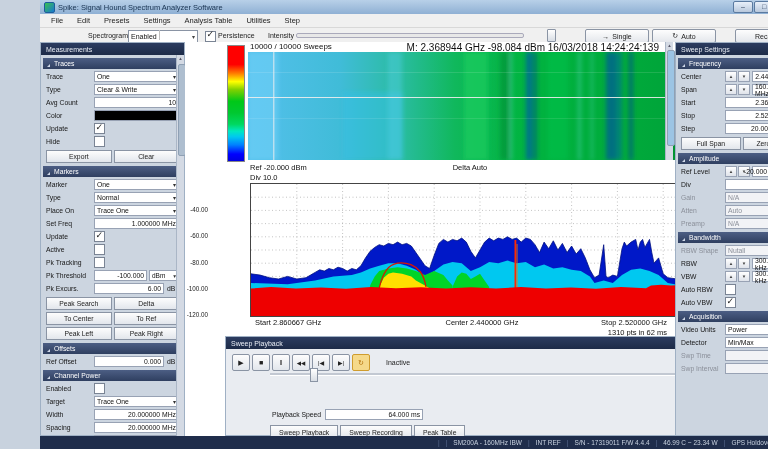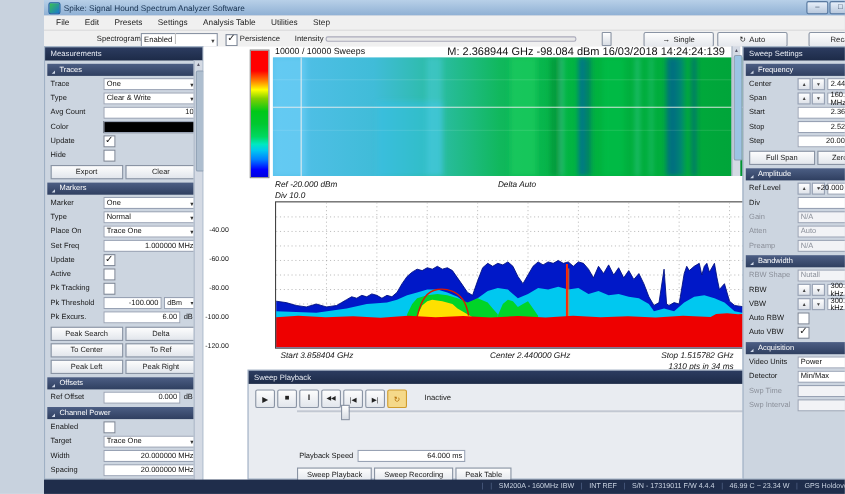--- a/index.html
+++ b/index.html
@@ -45,21 +45,21 @@
   .btn{height:11px;border:1px solid #8a94a4;background:linear-gradient(#fdfdfd,#e2e6ec);font-size:6.8px;color:#222;display:flex;align-items:center;justify-content:center;}
   .btn2{display:grid;grid-template-columns:1fr 1fr;gap:2px;margin:3px 5px 0 5px;}
   .dis .plabel,.dis .rlabel{color:#8b909a;}
   .dis .field,.dis .dd{color:#8b909a;background:#f2f3f6;}
   .spin{display:flex;gap:1px;flex:none;}
   .spbtn{width:10px;height:9px;border:1px solid #98a2b4;background:linear-gradient(#fff,#dfe3ea);font-size:4.5px;line-height:9px;text-align:center;color:#444;}
   .vscroll{position:absolute;width:7px;background:#d4dae4;border-left:1px solid #aab6c6;}
   .varrow{width:7px;height:7px;font-size:4.5px;line-height:7px;text-align:center;color:#556;}
   .vthumb{position:absolute;left:0.5px;width:6px;background:#aebecf;border:1px solid #8fa0b4;border-radius:2px;}
   
-  .annot{font-size:7.5px;color:#111;line-height:9.5px;font-style:italic;}
+  .annot{font-size:7.5px;color:#111;line-height:9.5px;}
   .ylab{position:absolute;font-size:6.3px;color:#222;right:0;text-align:right;}
   .plotbox{border:1px solid #444;background:#fff;}
   .pbpanel{background:#e9ecf1;border:1px solid #9fb0c4;box-sizing:border-box;}
   .pbtn{width:16px;height:15px;border:1px solid #8a94a4;border-radius:2px;background:linear-gradient(#fdfdfd,#e2e6ec);font-size:7px;color:#222;display:flex;align-items:center;justify-content:center;flex:none;}
   .pbtn.loop{background:#f5d98a;border-color:#cf9c2e;color:#b06a00;}
   .tabbtn{height:12px;border:1px solid #8a94a4;background:linear-gradient(#fdfdfd,#e2e6ec);font-size:6.8px;color:#222;display:flex;align-items:center;justify-content:center;padding:0 8px;}
   
   .statusbar{left:0;top:436px;width:768px;height:13px;background:#1f2d4b;display:flex;align-items:center;justify-content:flex-end;color:#c8d2e0;font-size:6.5px;gap:6px;padding-right:14px;box-sizing:border-box;}
   .ssep{color:#5a6c92;}
   .grip{position:absolute;right:1px;bottom:1px;width:8px;height:8px;background:
@@ -336,27 +336,27 @@
       <path d="M201.5,103 L206.1,92.4 L210.7,88.4 L215.3,89.8 L219.8,95 L224.4,92.4 L229,89.8 L233.6,96.4 L238.2,103 L238.2,108 L201.5,108 Z" fill="#00d428"></path>
       <path d="M128.2,103 L132.8,93.7 L137.4,89.8 L142,88.4 L151.1,89.8 L160.3,92.4 L164.9,96.4 L174,101.6 L178.6,104.3 L178.6,106 L128.2,106 Z" fill="#ffe000"></path>
       <path d="M128.2,104 C132,88 137,81 146.6,79.2 C156,77.5 165,82 169.5,88 C172,91.5 174,97 175,103" fill="none" stroke="#d81800" stroke-width="1.3"></path>
       <rect x="263.5" y="56" width="1.8" height="50" fill="#ff2800"></rect>
       <rect x="265.6" y="60" width="0.9" height="44" fill="#ff8000" opacity="0.85"></rect>
       <path d="M0,104.5 L20,103 L45,104.5 L70,103.5 L95,104.8 L120,103 L145,104.3 L170,103.2 L195,104.6 L220,103.3 L245,104.6 L270,103 L295,104.5 L320,103.4 L345,104.7 L370,103 L395,104.2 L400,101.5 L410,100.8 L420,101.6 L430,100.9 L440,101.8 L450,101 L458,101.8 L458,132 L0,132 Z" fill="#ee0000"></path>
       <path d="M0,89.8 L9.2,91.1 L18.3,93.7 L27.5,95 L36.6,92.4 L45.8,95 L55,93.7 L59.5,91.1 L64.1,88.4 L68.7,85.8 L73.3,87.1 L77.9,84.5 L82.4,85.8 L87,83.2 L91.6,84.5 L96.2,87.1 L100.8,84.5 L105.3,85.8 L109.9,81.8 L114.5,73.9 L119.1,67.3 L123.7,63.4 L128.2,60.7 L132.8,62 L137.4,59.4 L142,60.7 L146.6,58.1 L151.1,60.7 L155.7,59.4 L160.3,62 L164.9,68.6 L169.5,75.2 L174,81.8 L178.6,84.5 L183.2,71.3 L187.8,59.4 L192.4,55.4 L196.9,58.1 L201.5,55.4 L206.1,56.8 L210.7,54.1 L215.3,58.1 L219.8,67.3 L224.4,73.9 L229,66 L233.6,58.1 L238.2,54.1 L242.7,56.8 L247.3,54.1 L251.9,55.4 L256.5,52.8 L261.1,55.4 L265.6,54.1 L270.2,58.1 L274.8,54.1 L279.4,55.4 L284,60.7 L288.5,68.6 L293.1,58.1 L297.7,64.7 L302.3,56.8 L306.9,66 L311.4,59.4 L316,68.6 L320.6,62 L325.2,70 L329.8,64.7 L334.3,73.9 L338.9,85.8 L343.5,93.7 L348.1,91.1 L352.7,60.7 L355,92.4 L357.2,93.7 L361.8,91.1 L366.4,92.4 L371,64.7 L373.3,58.1 L375.6,62 L380.1,58.1 L384.7,55.4 L387,66 L389.3,58.1 L391.6,55.4 L393.9,63.4 L398.5,55.4 L400.8,68.6 L403,79.2 L407.6,73.9 L412.2,89.8 L416.8,93.7 L425.9,95 L435.1,96.4 L444.3,95 L458,96.4" fill="none" stroke="#001080" stroke-width="0.8"></path>
     </svg>
   </div>
 
-  <div class="abs annot" style="left:30px;top:276px;">Start 3.858404 GHz</div>
+  <div class="abs annot" style="left:30px;top:276px;">Start 2.860667 GHz</div>
   <div class="abs annot" style="left:12px;top:276px;width:490px;text-align:center;">
     <div>Center 2.440000 GHz</div>
   </div>
   <div class="abs annot" style="right:8px;top:276px;text-align:right;">
-    <div>Stop 1.515782 GHz</div>
-    <div>1310 pts in 34 ms</div>
+    <div>Stop 2.520000 GHz</div>
+    <div>1310 pts in 62 ms</div>
   </div>
 
   <div class="abs pbpanel" style="left:0;top:294px;width:490px;height:100px;">
     <div class="panelhead">Sweep Playback</div>
     <div style="display:flex;gap:2px;margin:5px 0 0 6px;align-items:center;">
       <div class="pbtn">▶</div>
       <div class="pbtn">■</div>
       <div class="pbtn">‖</div>
       <div class="pbtn" style="font-size:5.5px;">◀◀</div>
       <div class="pbtn" style="font-size:6px;">|◀</div>

